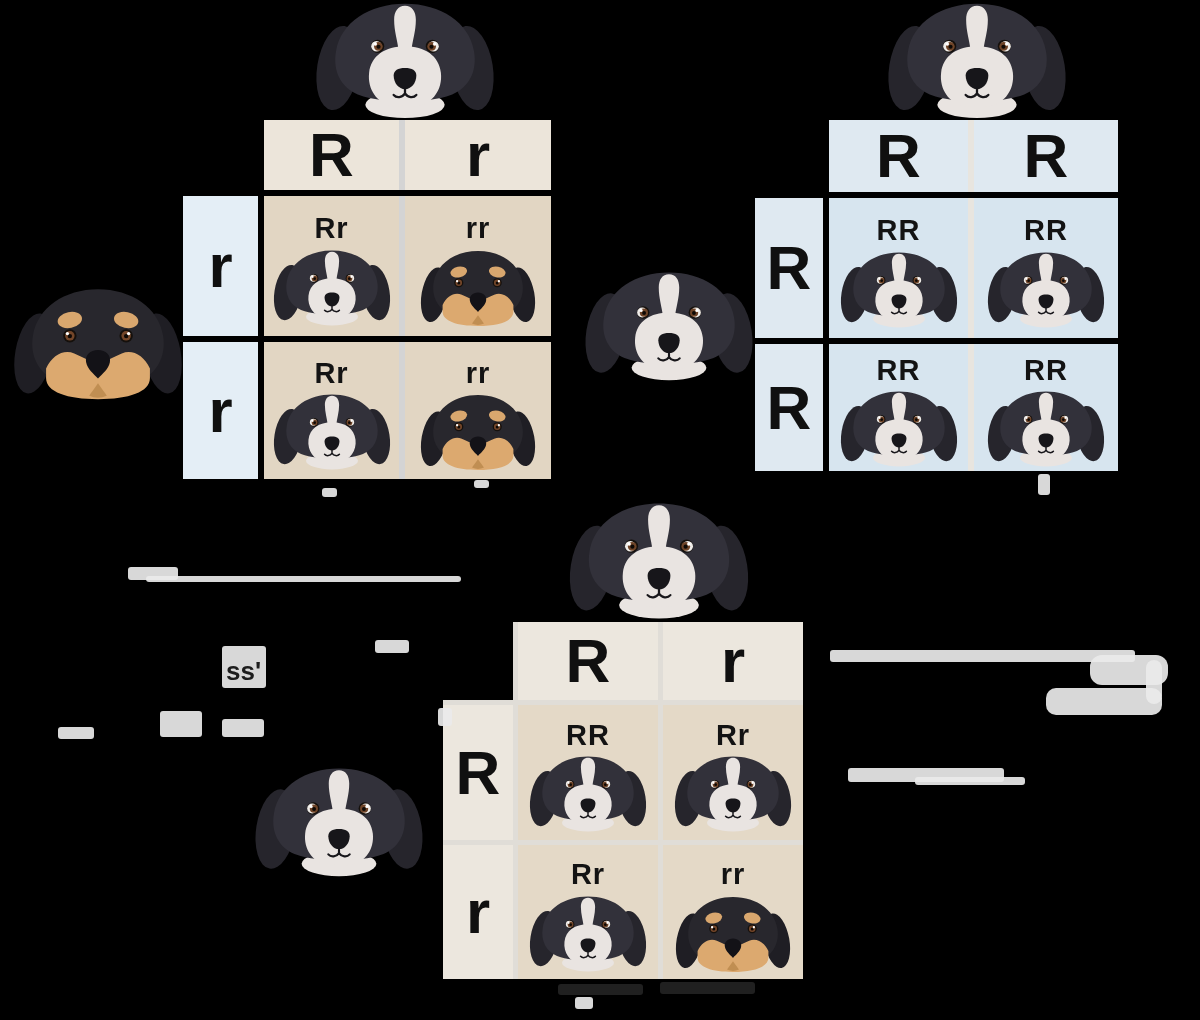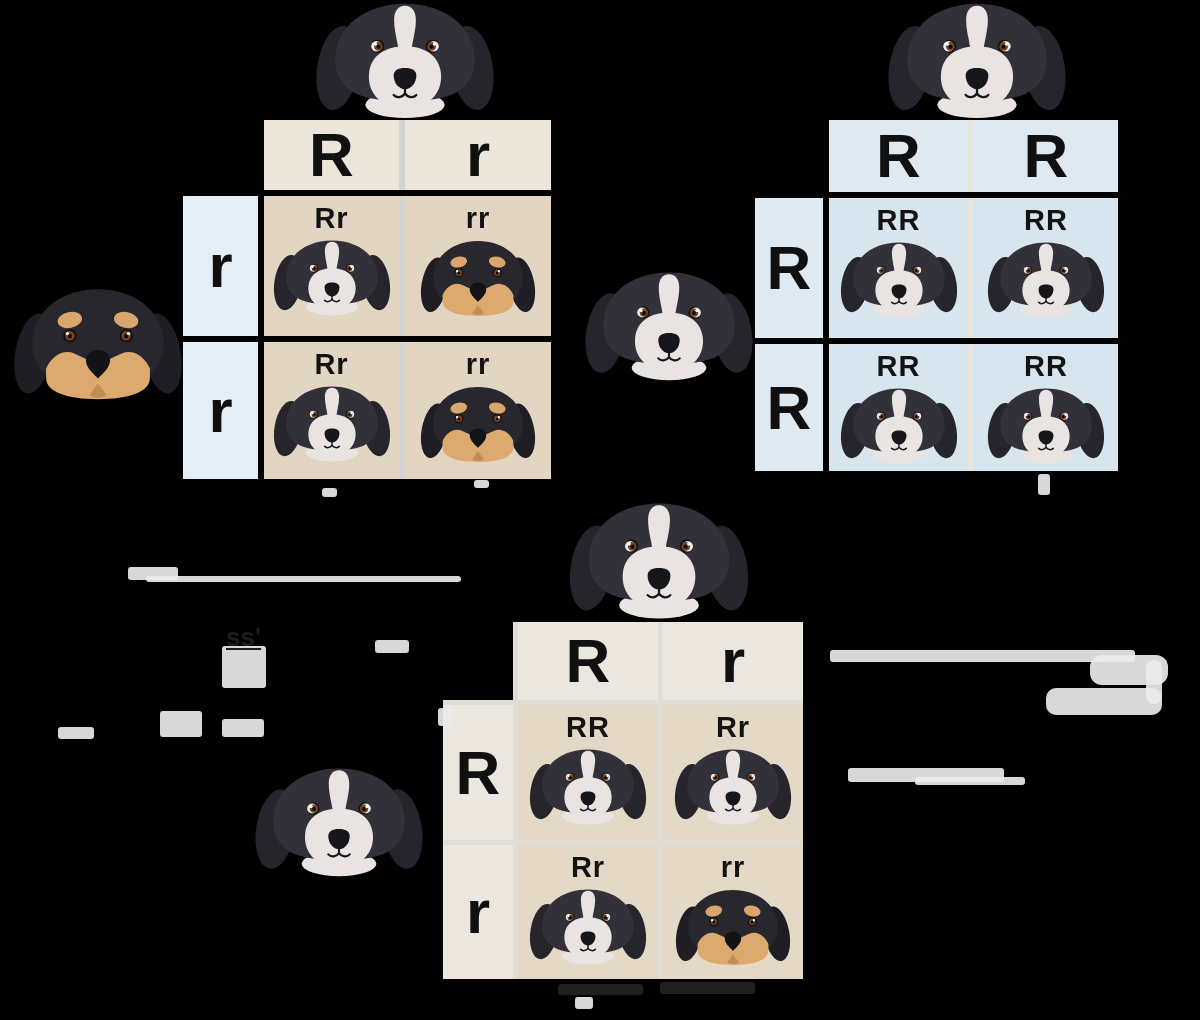--- a/index.html
+++ b/index.html
@@ -4,21 +4,21 @@
 <style>
   html,body{margin:0;padding:0;background:#000;}
   body{position:relative;width:1200px;height:1020px;overflow:hidden;
        font-family:"Liberation Sans","DejaVu Sans",sans-serif;}
 
   .punnett{position:absolute;display:grid;gap:6px;}
   .cell{display:flex;align-items:center;justify-content:center;position:relative;}
   .corner{background:transparent;}
   .th{background:var(--th);}
   .lh{background:var(--lh);}
-  .bd{background:var(--cb);flex-direction:column;justify-content:flex-start;padding-top:7px;}
+  .bd{background:var(--cb);flex-direction:column;justify-content:center;padding-top:7px;}
   .divL{box-shadow:-6px 0 0 0 var(--div);}
   .allele{font-size:62px;font-weight:bold;color:#101010;line-height:1;}
   .geno{font-size:29px;font-weight:bold;color:#131313;line-height:1.1;letter-spacing:1px;}
   .celldog{width:124px;height:78px;margin-top:3px;}
   .parent-dog{position:absolute;}
 
   .smudge{position:absolute;background:#eaeaea;opacity:.92;border-radius:3px;}
   .smudge.dark{background:#262626;opacity:.85;}
   .stray-text{position:absolute;font-weight:bold;font-size:26px;color:#1d1d1d;line-height:1;}
 </style>
@@ -223,13 +223,13 @@
 <div class="smudge" style="left:848px;top:768px;width:156px;height:14px;"></div>
 <div class="smudge" style="left:915px;top:777px;width:110px;height:8px;"></div>
 <div class="smudge" style="left:575px;top:997px;width:18px;height:12px;"></div>
 <div class="smudge" style="left:1038px;top:474px;width:12px;height:21px;"></div>
 <div class="smudge" style="left:438px;top:708px;width:14px;height:18px;"></div>
 <div class="smudge" style="left:322px;top:488px;width:15px;height:9px;"></div>
 <div class="smudge" style="left:474px;top:480px;width:15px;height:8px;"></div>
 <div class="smudge dark" style="left:558px;top:984px;width:85px;height:11px;"></div>
 <div class="smudge dark" style="left:660px;top:982px;width:95px;height:12px;"></div>
 
-<div class="stray-text" style="left:226px;top:624px;text-decoration:underline;">ss'</div>
+<div class="stray-text" style="left:226px;top:658px;">ss'</div>
 
 </body></html>

